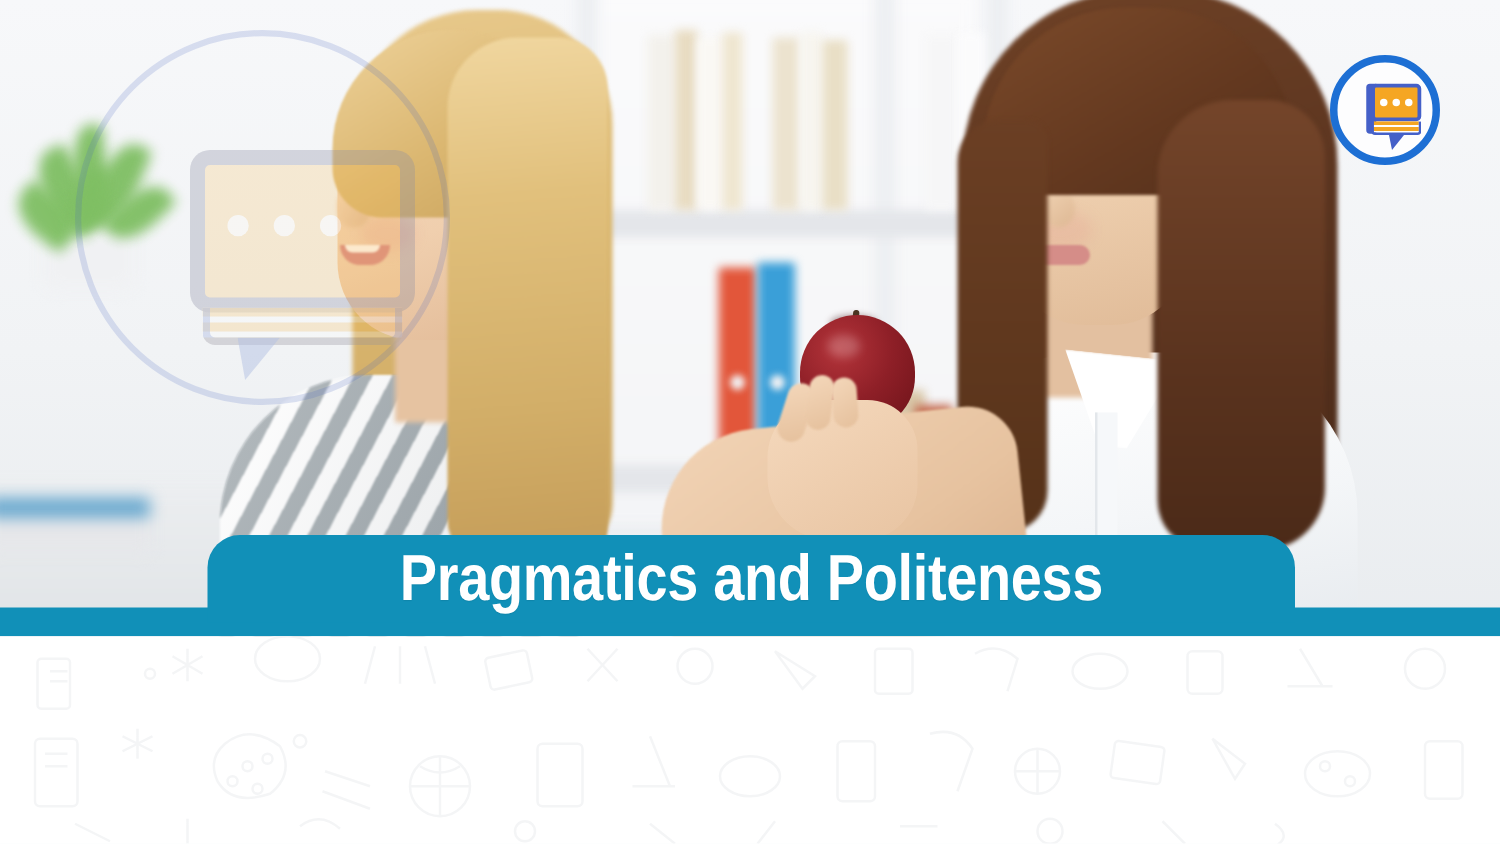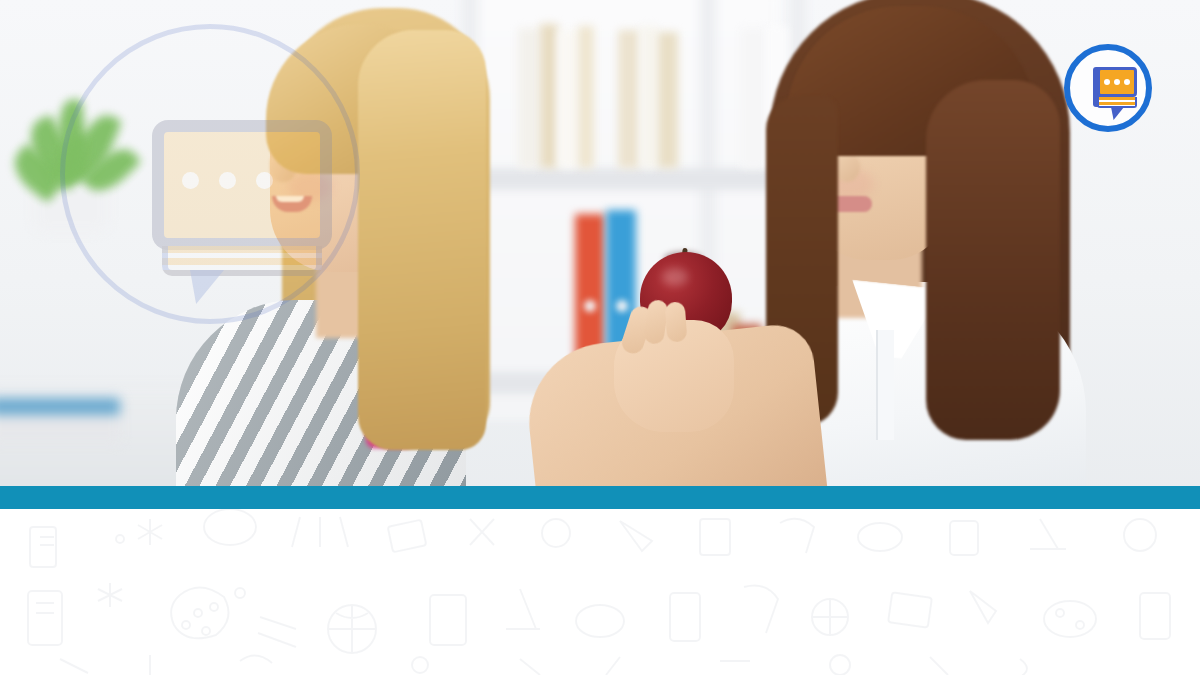--- a/index.html
+++ b/index.html
@@ -472,20 +472,23 @@
             <i></i>
             <i></i>
           </div>
         <div class="mb-pages"></div>
         <div class="mb-tail"></div>
       </div>
     </div>
   </div>
 
   <div class="title-bar-full"></div>
+  <div class="title-pill">
+    <div class="title-text">Pragmatics and Politeness</div>
+  </div>
 
   <div class="footer">
     <div class="doodles">
       <svg viewBox="0 0 1200 166" preserveAspectRatio="none" aria-hidden="true">
         <g fill="none" stroke="#e9ebee" stroke-width="2">
           <rect x="30" y="18" width="26" height="40" rx="3"></rect>
           <path d="M40 28 h14 M40 36 h14"></path>
           <circle cx="120" cy="30" r="4"></circle>
           <path d="M150 10 l0 26 M138 16 l24 14 M138 30 l24 -14"></path>
           <ellipse cx="230" cy="18" rx="26" ry="18"></ellipse>

